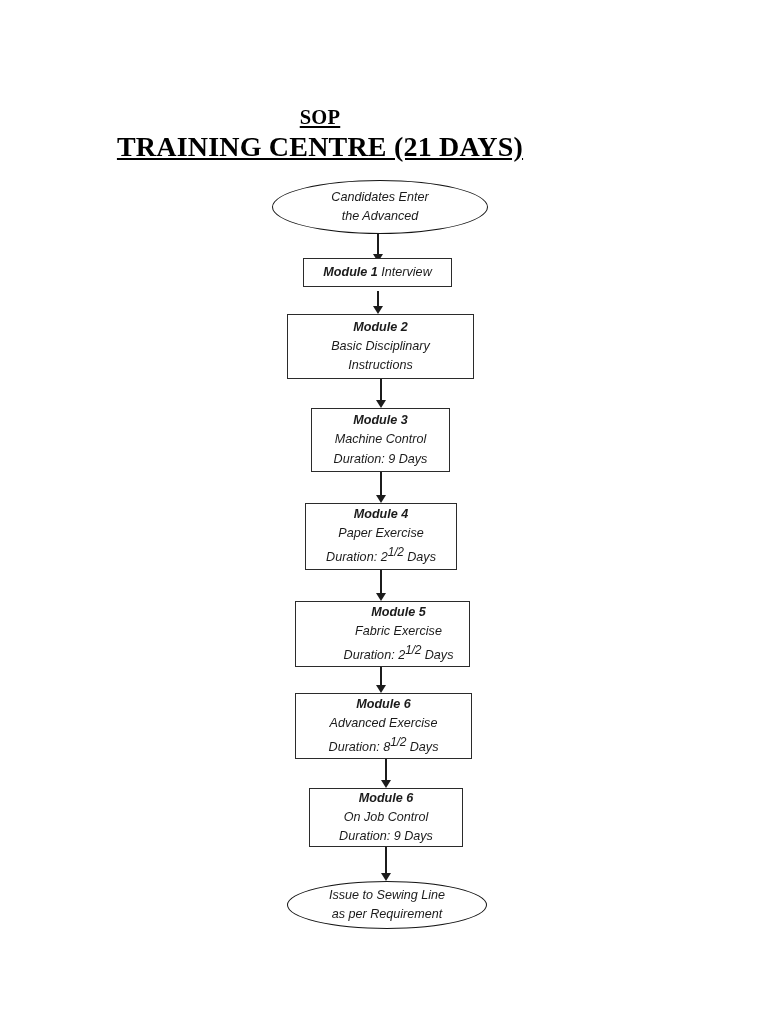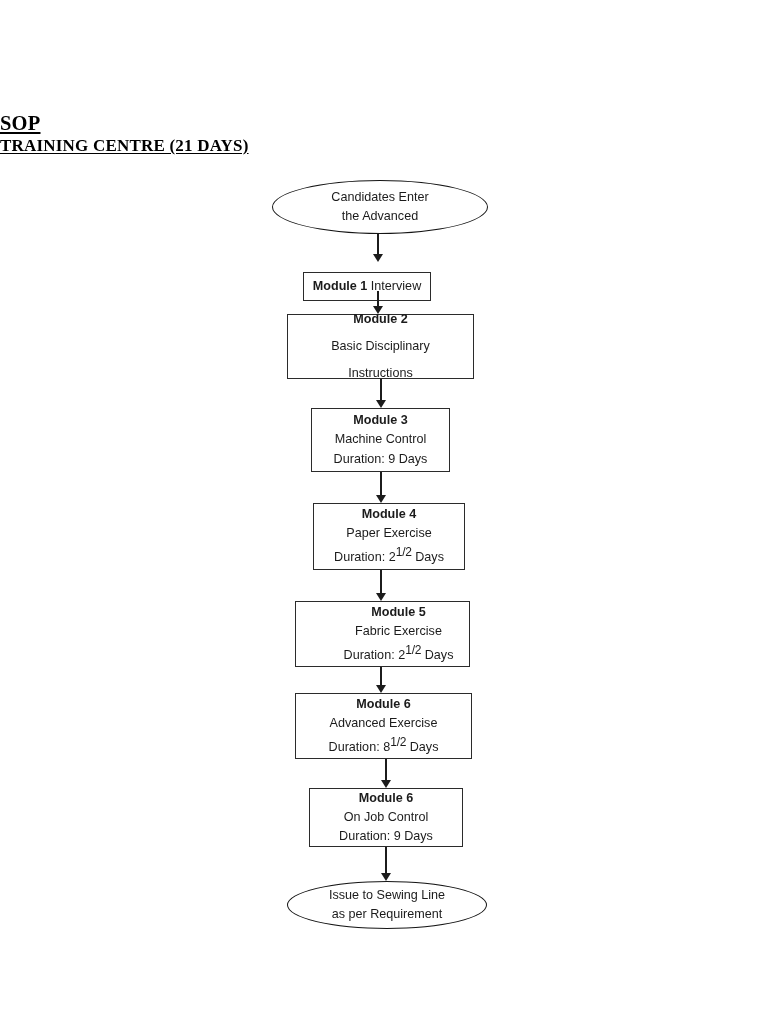--- a/index.html
+++ b/index.html
@@ -21,57 +21,58 @@
     left: 0; top: 0;
     width: 768px;
     height: 1024px;
     background: #ffffff;
   }
 
   
   .title-block {
     position: absolute;
     left: 0;
-    top: 111px;
+    top: 105px;
     width: 640px;
-    text-align: left;
+    text-align: center;
   }
   .title-line {
     font-family: "Liberation Serif", serif;
     font-weight: bold;
     color: #000000;
     letter-spacing: 0.2px;
     line-height: 1.22;
   }
   .title-line span.ul {
     text-decoration: underline;
     text-underline-offset: 2px;
   }
   .title-main { font-size: 20.5px; }
-  .title-sub  { font-size: 17px; }
+  .title-sub  { font-size: 28px; }
 
   
   .flow {
     position: absolute;
     left: 0;
     top: 0;
     width: 768px;
     height: 1024px;
   }
 
   
   .node {
     position: absolute;
     box-sizing: border-box;
     display: flex;
     flex-direction: column;
     align-items: center;
     justify-content: center;
     text-align: center;
     background: #ffffff;
+    font-style: italic;
   }
   .node.box {
     border: 1.4px solid #2b2b2b;
   }
   .node.ellipse {
     border: 1.5px solid #151515;
     border-radius: 50%;
   }
   .node-line {
     font-family: "Liberation Sans", sans-serif;
@@ -127,30 +128,30 @@
     <div class="node ellipse" style="left:272px; top:180px; width:216px; height:54px;">
       <div class="node-line">Candidates Enter</div>
       <div class="node-line">the Advanced</div>
     </div>
 
     <div class="conn" style="left:371px; top:234px; height:28px;">
       <div class="stem" style="height:20px;"></div>
       <div class="head"></div>
     </div>
 
-    <div class="node box" style="left:303px; top:272px; width:128px; height:29px;">
+    <div class="node box" style="left:303px; top:258px; width:149px; height:29px;">
       <div class="node-line"><span class="b">Module 1</span><span> Interview</span></div>
     </div>
 
     <div class="conn" style="left:371px; top:291px; height:23px;">
       <div class="stem" style="height:15px;"></div>
       <div class="head"></div>
     </div>
 
-    <div class="node box" style="left:287px; top:314px; width:187px; height:65px;gap:8px;">
+    <div class="node box" style="left:287px; top:314px; width:187px; height:65px;">
       <div class="node-line bold">Module 2</div>
       <div class="node-line">Basic Disciplinary</div>
       <div class="node-line">Instructions</div>
     </div>
 
     <div class="conn" style="left:374px; top:379px; height:29px;">
       <div class="stem" style="height:21px;"></div>
       <div class="head"></div>
     </div>
 
@@ -158,21 +159,21 @@
       <div class="node-line bold">Module 3</div>
       <div class="node-line">Machine Control</div>
       <div class="node-line">Duration: 9 Days</div>
     </div>
 
     <div class="conn" style="left:374px; top:472px; height:31px;">
       <div class="stem" style="height:23px;"></div>
       <div class="head"></div>
     </div>
 
-    <div class="node box" style="left:313px; top:503px; width:152px; height:67px;">
+    <div class="node box" style="left:305px; top:503px; width:152px; height:67px;">
       <div class="node-line bold">Module 4</div>
       <div class="node-line">Paper Exercise</div>
       <div class="node-line"><span>Duration: </span><span>2</span><span class="frac">1/2</span><span> Days</span></div>
     </div>
 
     <div class="conn" style="left:374px; top:570px; height:31px;">
       <div class="stem" style="height:23px;"></div>
       <div class="head"></div>
     </div>
 

